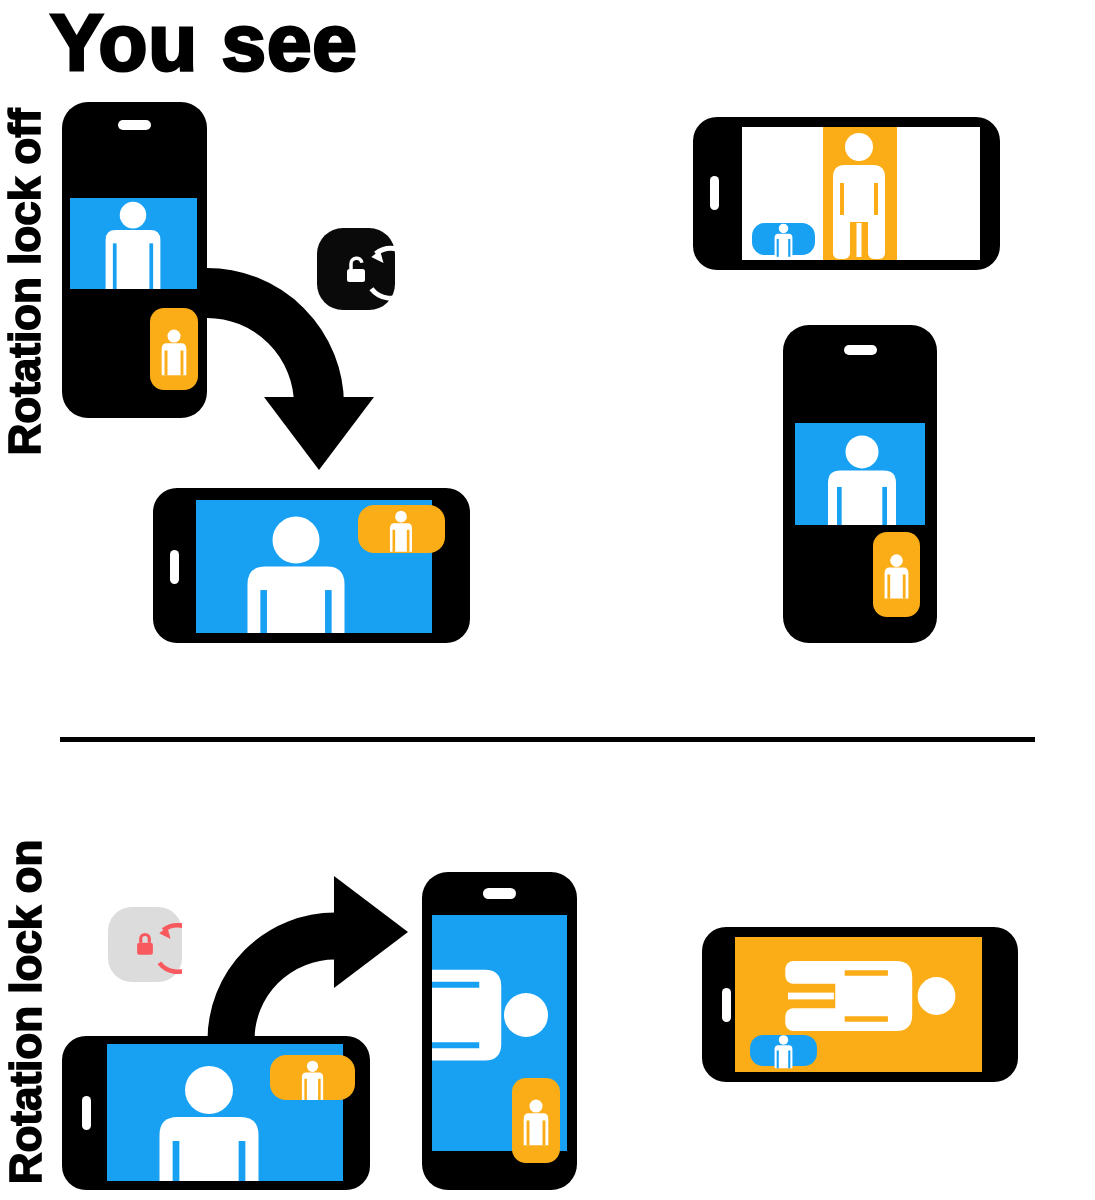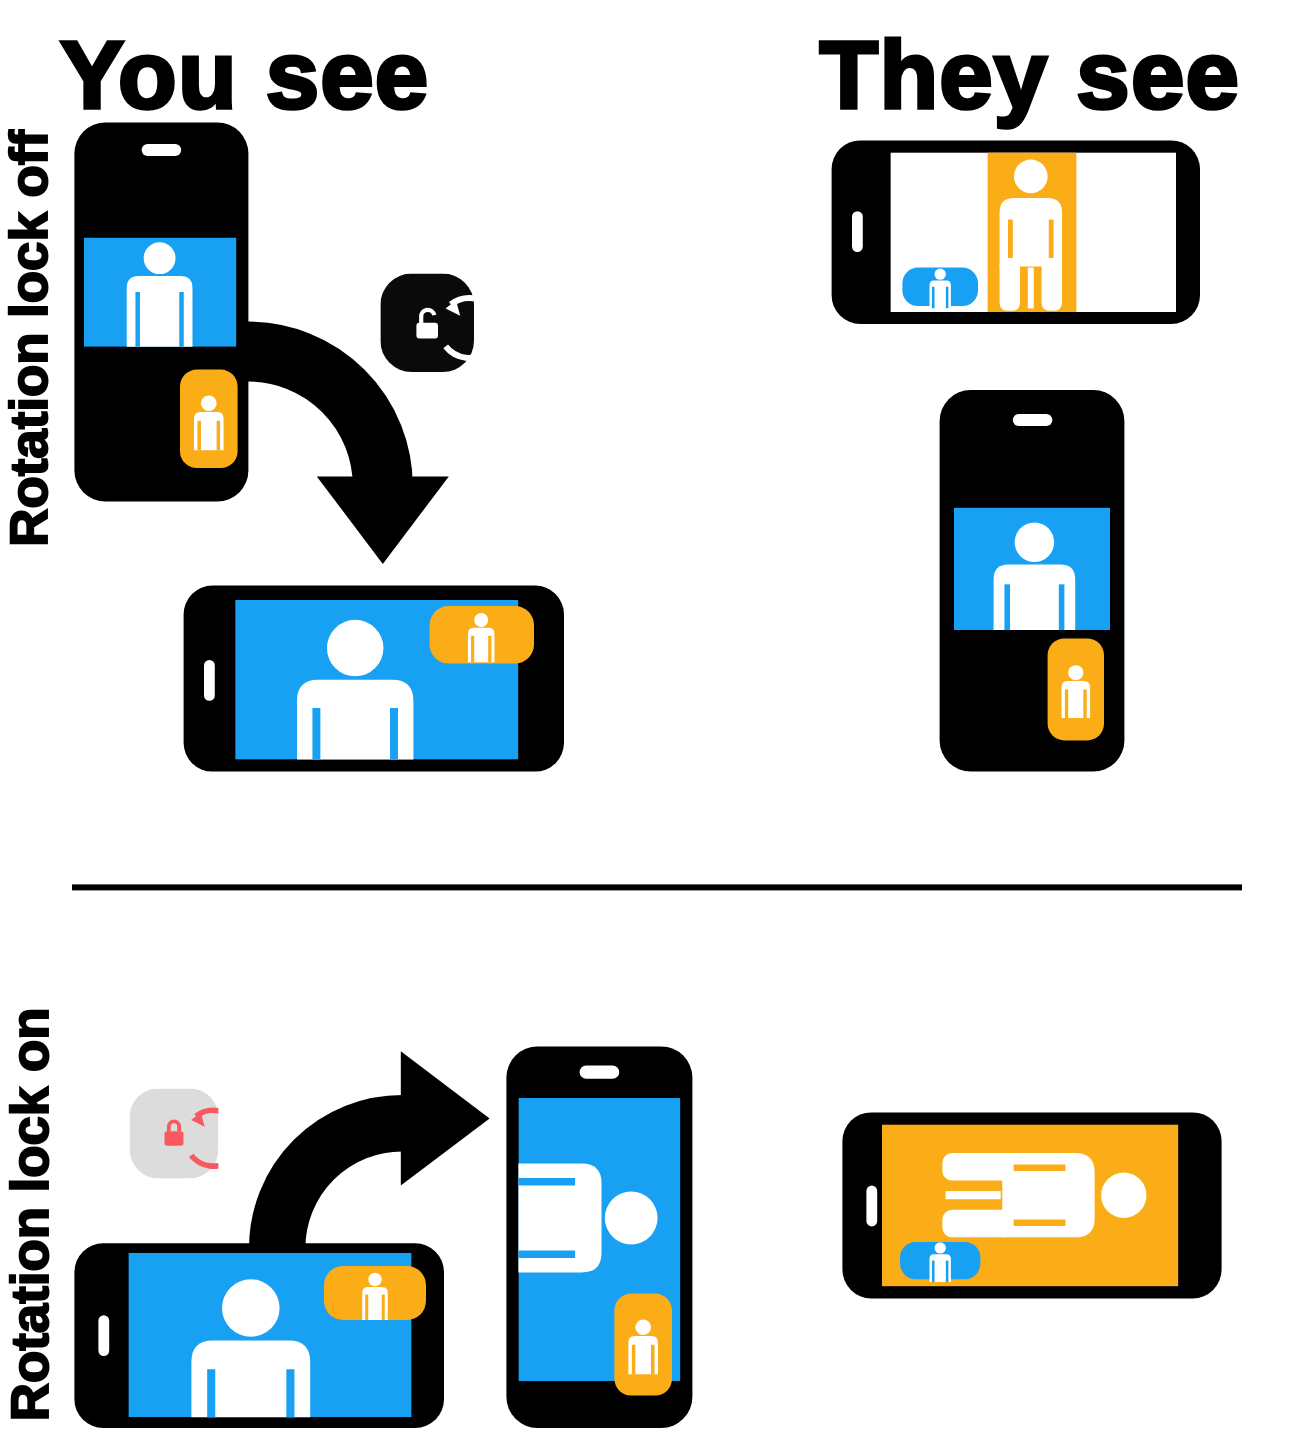--- a/index.html
+++ b/index.html
@@ -9,21 +9,20 @@
   html,body{margin:0;padding:0;background:#fff;}
   .canvas{
     position:relative; width:1095px; height:1200px; overflow:hidden;
     background:var(--white,#fff);
     font-family:"Liberation Sans", sans-serif;
   }
   .title{
     position:absolute; font-size:80px; font-weight:700; line-height:86px;
     color:var(--black); letter-spacing:1px; -webkit-text-stroke:3px var(--black);
     white-space:nowrap;
-    margin-top:20px;
   }
   .row-label{
     position:absolute; font-size:44px; font-weight:700; color:var(--black);
     -webkit-text-stroke:1.6px var(--black); white-space:nowrap;
     transform:translate(-50%,-50%) rotate(-90deg);
   }
   .overlay{position:absolute; left:0; top:0; pointer-events:none;}
   .phone{position:absolute; background:var(--black); border-radius:26px;}
   .phone.land{border-radius:24px;}
   .camera-slot{position:absolute; background:var(--white); border-radius:6px;}
@@ -60,21 +59,20 @@
       <g id="person-pip">
         <circle cx="0" cy="-11" r="4.5" fill="#fff"></circle>
         <path d="M-8.5 16 V-2 Q-8.5 -6 -5 -6 H5 Q8.5 -6 8.5 -2 V16 Z" fill="#fff"></path>
         <line x1="-5.5" y1="-1" x2="-5.5" y2="16" stroke="currentColor" stroke-width="2"></line>
         <line x1="5.5" y1="-1" x2="5.5" y2="16" stroke="currentColor" stroke-width="2"></line>
       </g>
     </defs>
   </svg>
 
   <div class="title" style="left:50px; top:0px">You see</div>
-  <div class="title" style="left:683px; top:0px">They see</div>
 
   <div class="row-label" style="left:25px; top:282px">Rotation lock off</div>
   <div class="row-label" style="left:26px; top:1012px">Rotation lock on</div>
 
   <svg class="overlay" width="1095" height="1200" viewBox="0 0 1095 1200">
     <rect x="60" y="737" width="975" height="5" fill="#000"></rect>
     <g>
       <path d="M 183 293 H 207 A 112 112 0 0 1 319 405 V 410" fill="none" stroke="#000" stroke-width="50"></path>
       <polygon points="264,397 374,397 319,470" fill="#000"></polygon>
     </g>

